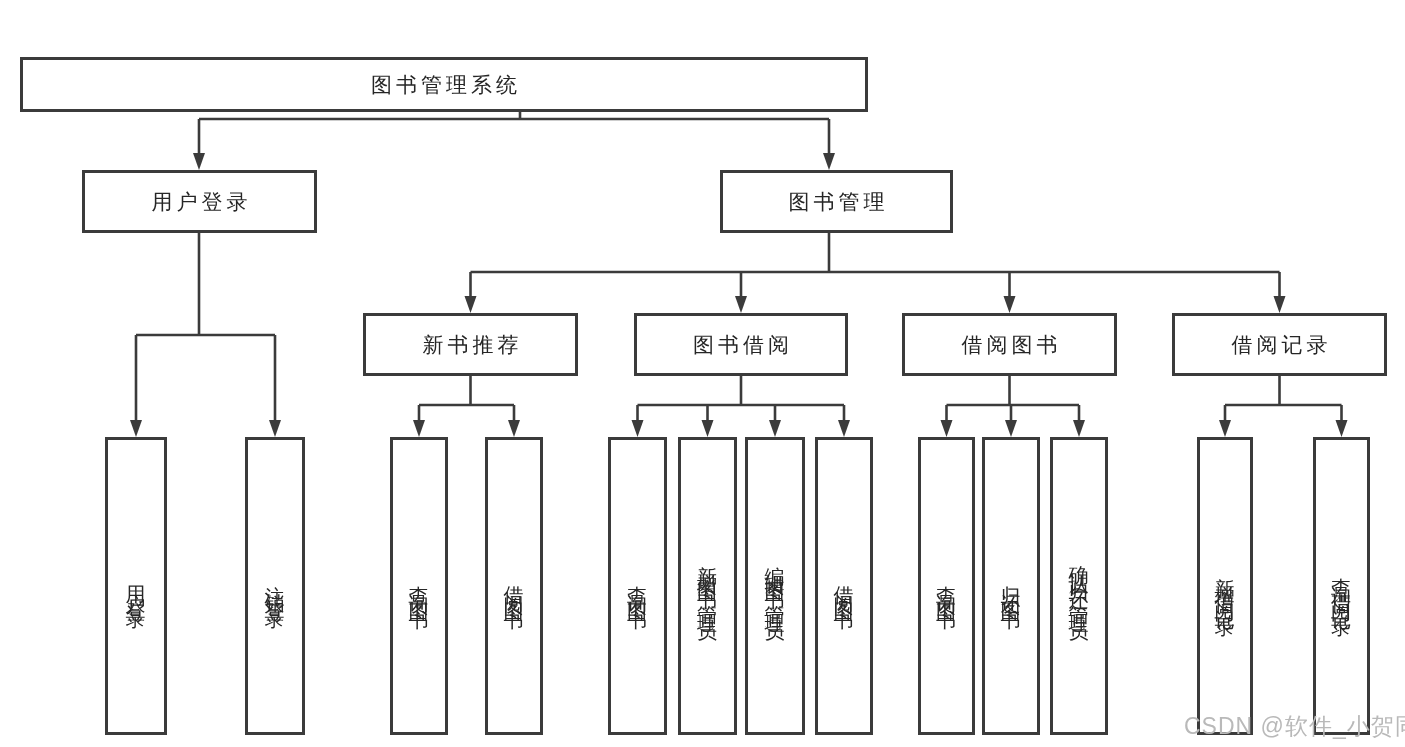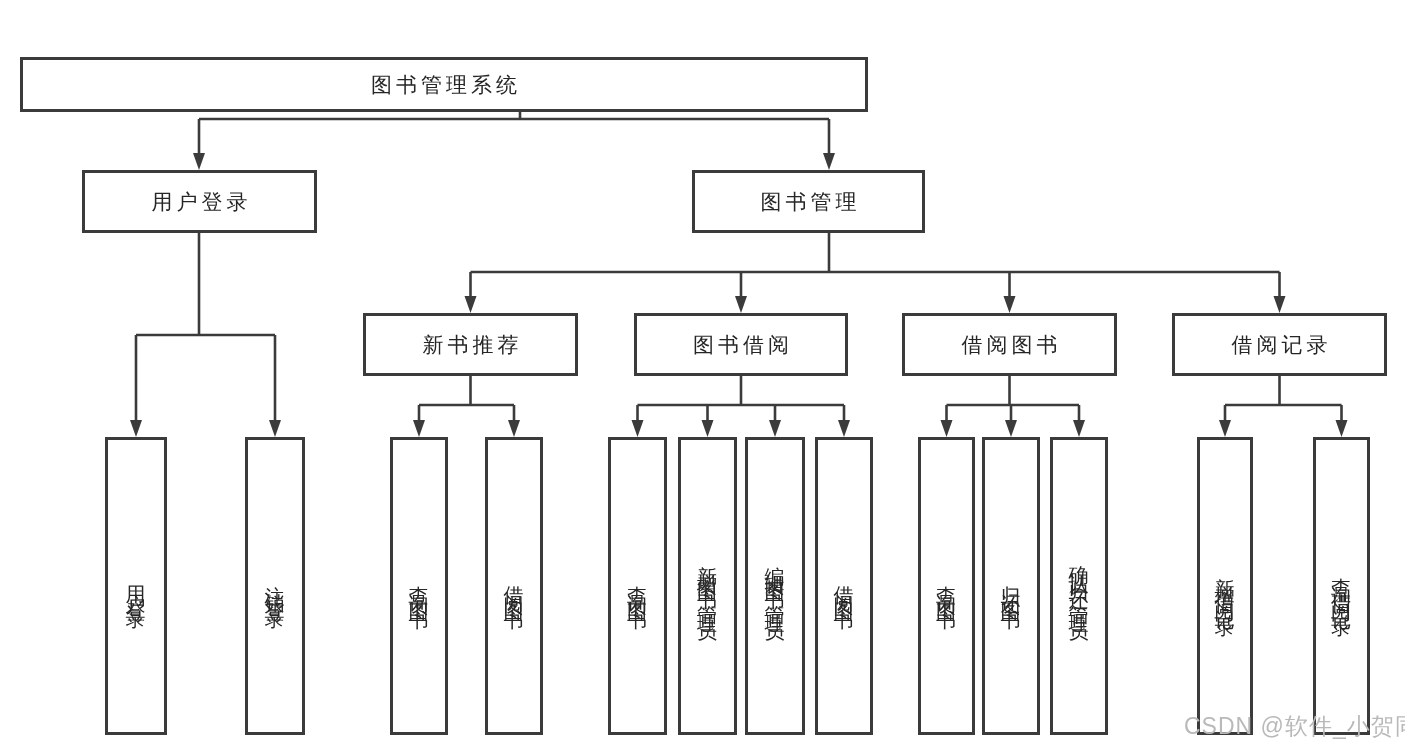--- a/index.html
+++ b/index.html
@@ -146,21 +146,21 @@
     </g>
   </svg>
 
   <div class="hbox" style="left:20px; top:13px; width:848px; height:55px;margin-top:44px;">
     <span>图书管理系统</span>
   </div>
 
   <div class="hbox" style="left:82px; top:170px; width:235px; height:63px;">
     <span>用户登录</span>
   </div>
-  <div class="hbox" style="left:692px; top:170px; width:233px; height:63px;">
+  <div class="hbox" style="left:720px; top:170px; width:233px; height:63px;">
     <span>图书管理</span>
   </div>
 
   <div class="hbox" style="left:634px; top:313px; width:214px; height:63px;">
     <span>图书借阅</span>
   </div>
   <div class="hbox" style="left:363px; top:313px; width:215px; height:63px;">
     <span>新书推荐</span>
   </div>
   <div class="hbox" style="left:902px; top:313px; width:215px; height:63px;">

